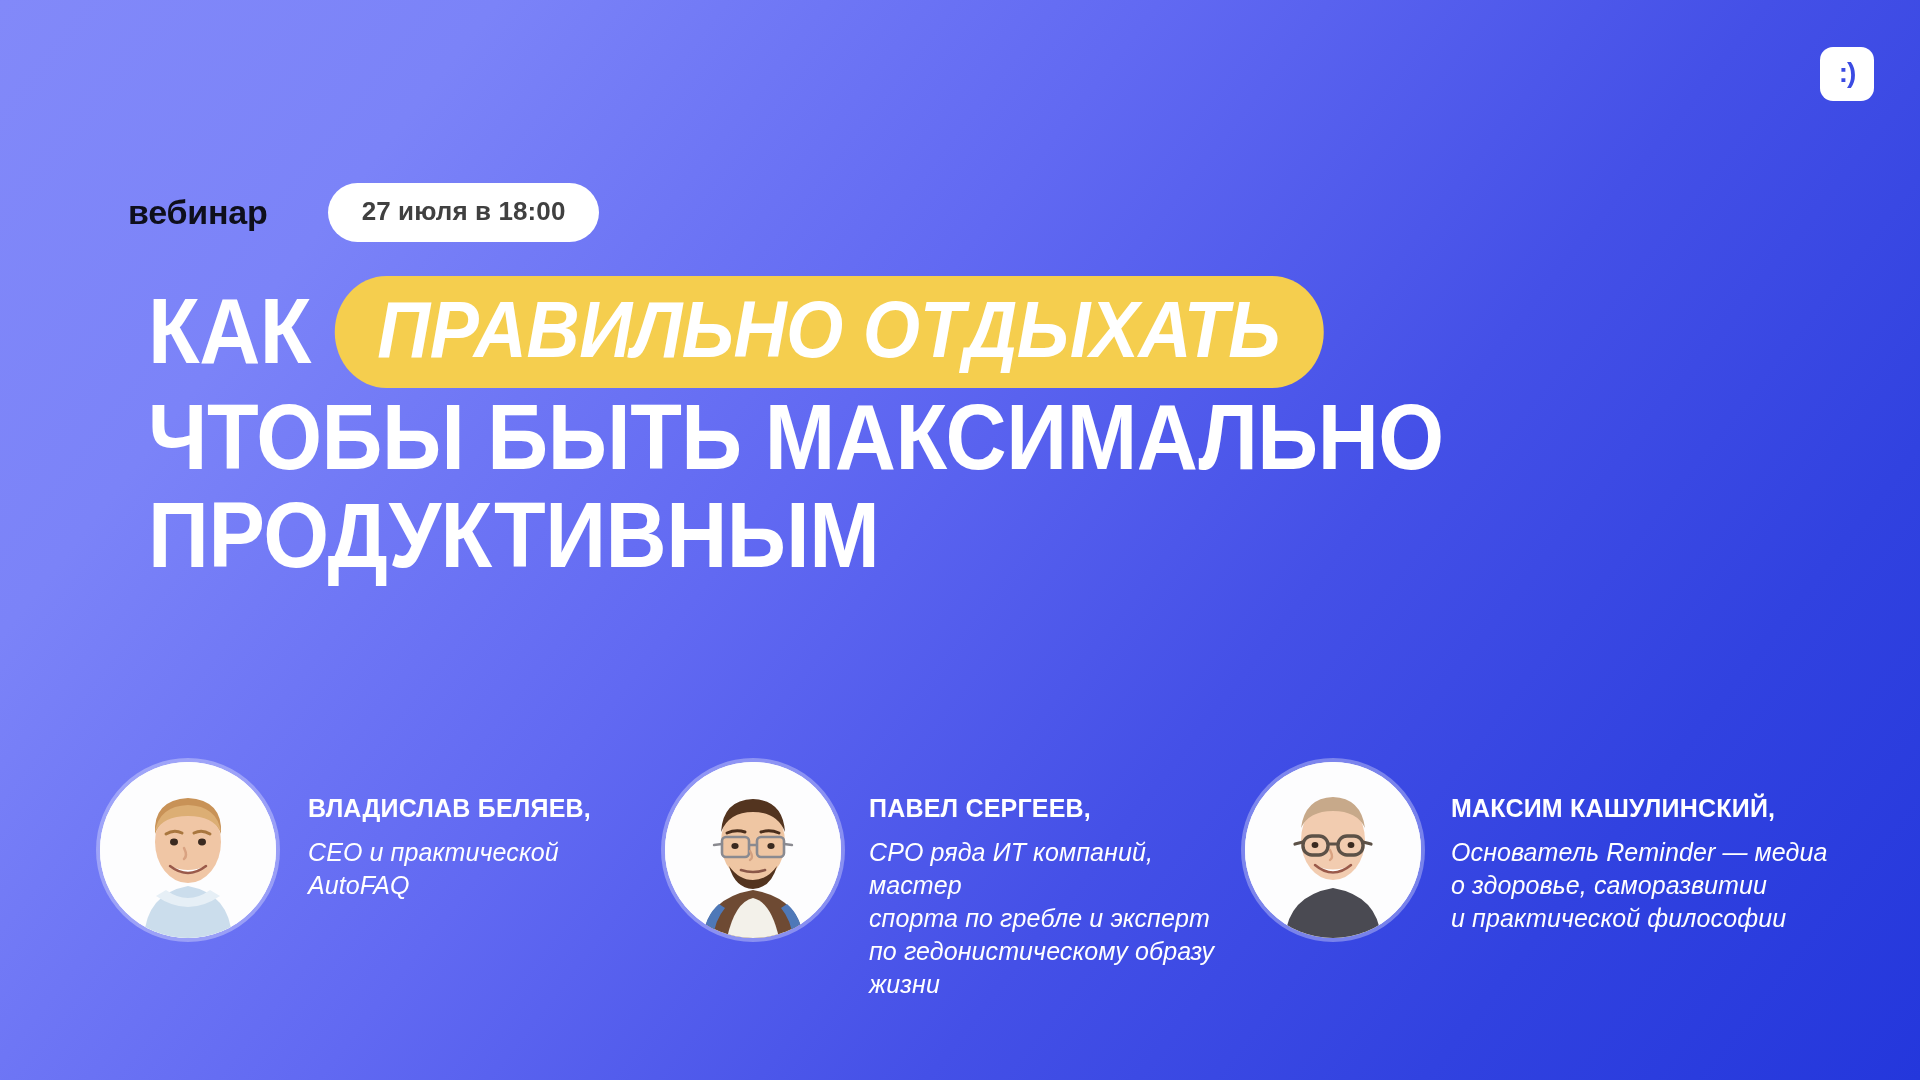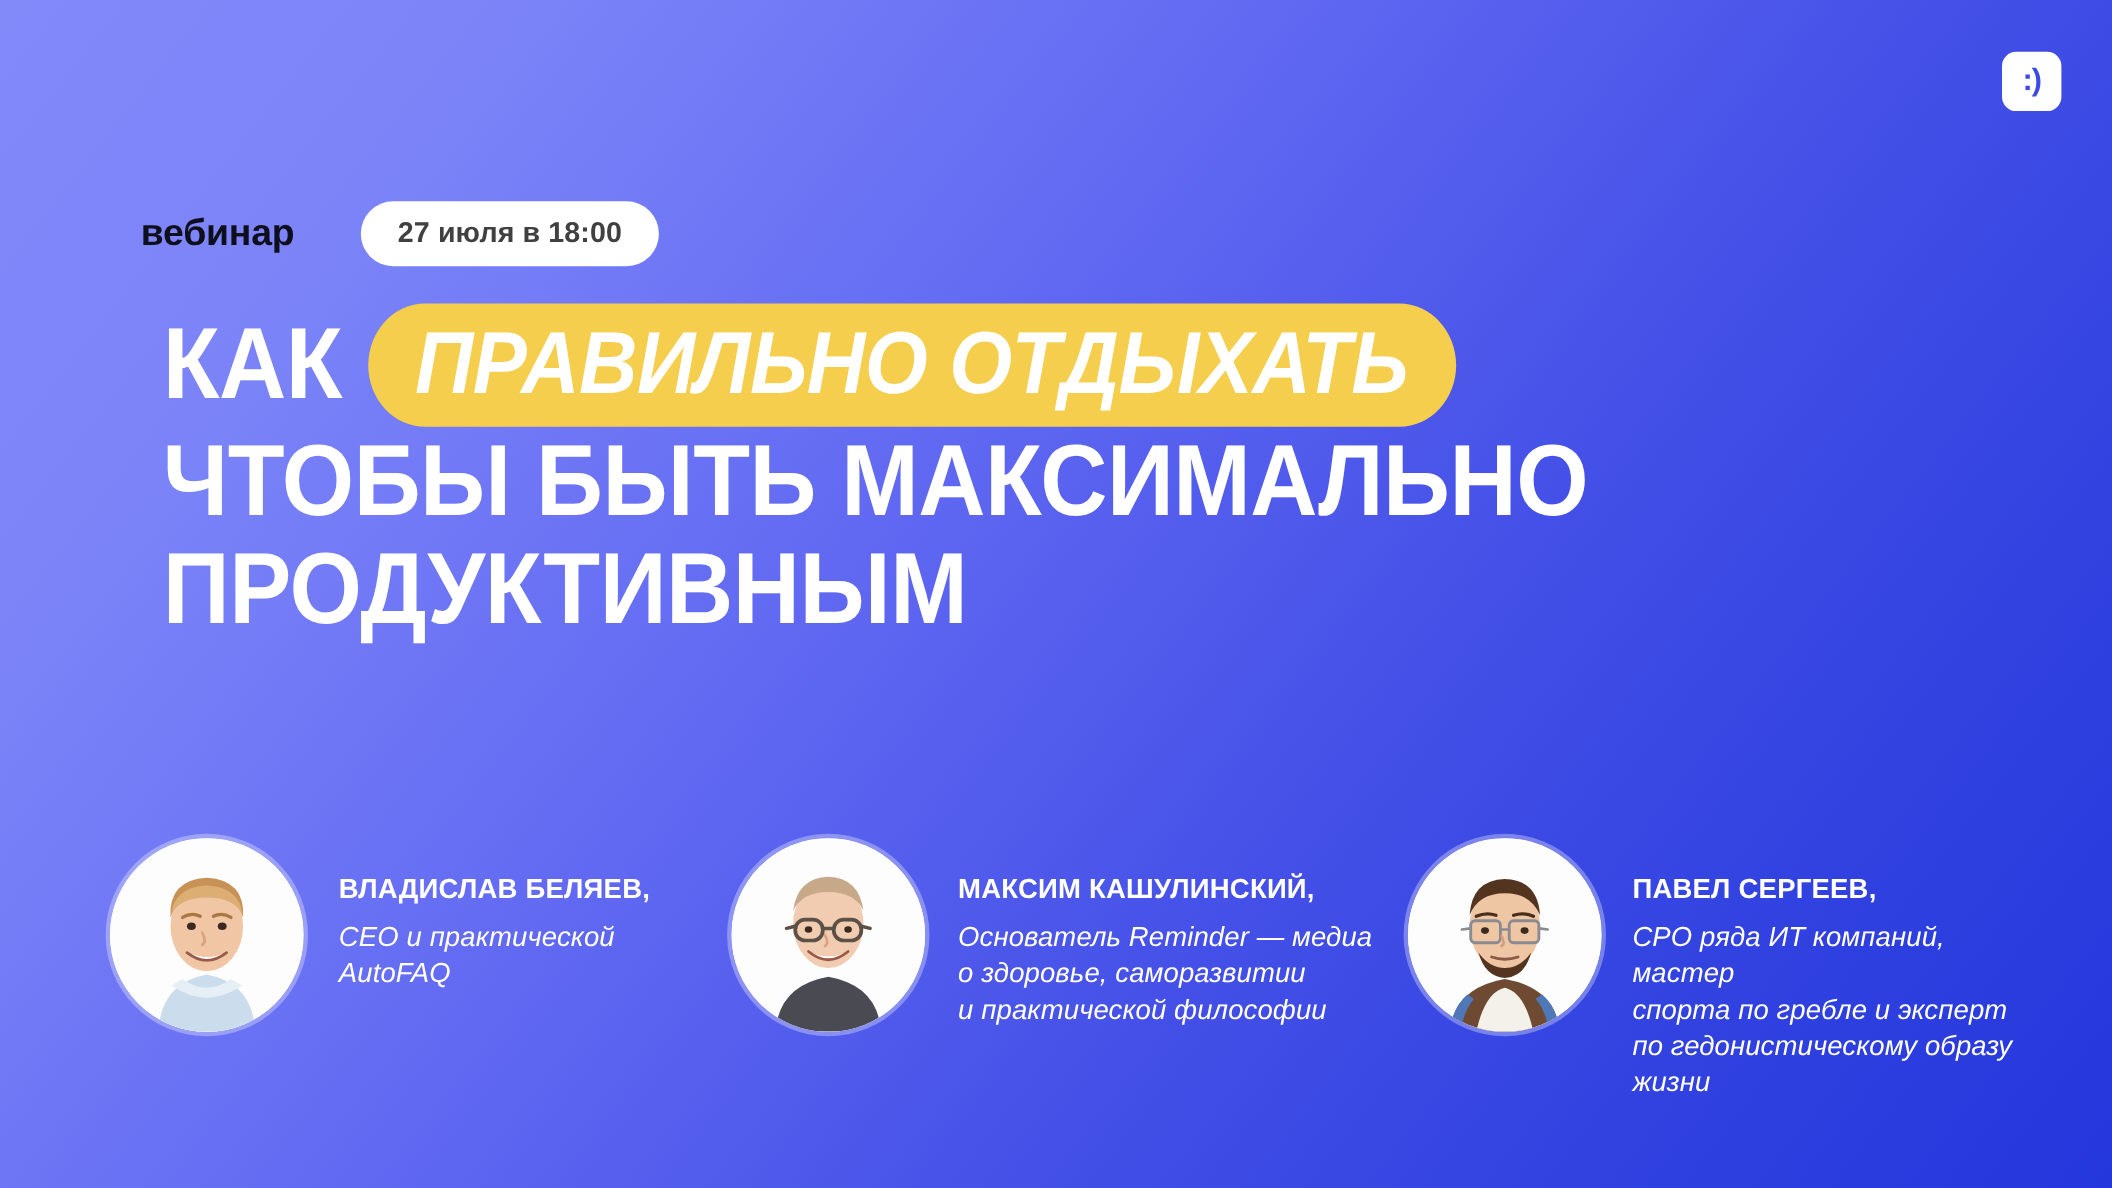--- a/index.html
+++ b/index.html
@@ -207,47 +207,20 @@
           <path d="M94 71 q8-4 16 1" stroke="#A9773F" stroke-width="3" fill="none" stroke-linecap="round"></path>
           <path d="M84 86 q4 8 0 11" stroke="#D9A281" stroke-width="2.5" fill="none" stroke-linecap="round"></path>
           <path d="M70 104 q18 16 36 0 q-18 8 -36 0 z" fill="#FFFFFF"></path>
           <path d="M70 104 q18 14 36 0" stroke="#9A5A4A" stroke-width="2.5" fill="none" stroke-linecap="round"></path>
         </svg>
       </div>
       <div class="sp-text">
         <div class="sp-name">ВЛАДИСЛАВ БЕЛЯЕВ,</div>
         <div class="sp-role">CEO и практической
 AutoFAQ</div>
-      </div>
-    </div>
-
-    <div class="speaker s2">
-      <div class="avatar">
-        <svg viewBox="0 0 176 176" xmlns="http://www.w3.org/2000/svg">
-          <rect width="176" height="176" fill="#FDFDFE"></rect>
-          <path d="M40 176 q3-42 48-50 q45 8 48 50 z" fill="#4A4A52"></path>
-          <ellipse cx="88" cy="78" rx="32" ry="40" fill="#F2CCB0"></ellipse>
-          <path d="M56 66 q4-30 32-31 q28 1 32 31 q-8-17 -32-17 q-24 0 -32 17 z" fill="#C7A98A"></path>
-          <rect x="58" y="74" width="25" height="19" rx="9" fill="none" stroke="#5C5147" stroke-width="3.4"></rect>
-          <rect x="93" y="74" width="25" height="19" rx="9" fill="none" stroke="#5C5147" stroke-width="3.4"></rect>
-          <path d="M83 82 h10" stroke="#5C5147" stroke-width="3.2"></path>
-          <path d="M58 80 l-8 2" stroke="#5C5147" stroke-width="3.2" stroke-linecap="round"></path>
-          <path d="M118 80 l8 2" stroke="#5C5147" stroke-width="3.2" stroke-linecap="round"></path>
-          <ellipse cx="70" cy="83" rx="3.4" ry="3" fill="#3A2A20"></ellipse>
-          <ellipse cx="106" cy="83" rx="3.4" ry="3" fill="#3A2A20"></ellipse>
-          <path d="M85 88 q4 8 0 10" stroke="#D9A281" stroke-width="2.4" fill="none" stroke-linecap="round"></path>
-          <path d="M70 103 q18 17 36 0 q-18 9 -36 0 z" fill="#FFFFFF"></path>
-          <path d="M70 103 q18 15 36 0" stroke="#9A5A4A" stroke-width="2.5" fill="none" stroke-linecap="round"></path>
-        </svg>
-      </div>
-      <div class="sp-text">
-        <div class="sp-name">МАКСИМ КАШУЛИНСКИЙ,</div>
-        <div class="sp-role">Основатель Reminder — медиа
-о здоровье, саморазвитии
-и практической философии</div>
       </div>
     </div>
 
     <div class="speaker s3">
       <div class="avatar">
         <svg viewBox="0 0 176 176" xmlns="http://www.w3.org/2000/svg">
           <rect width="176" height="176" fill="#FDFDFE"></rect>
           <path d="M38 176 q4-40 50-48 q46 8 50 48 z" fill="#6E4A33"></path>
           <path d="M62 176 q8-36 26-40 q18 4 26 40 z" fill="#F3F1EA"></path>
           <path d="M38 176 q2-22 16-34 l6 4 q-10 12 -12 30 z" fill="#4E78B8"></path>
@@ -270,14 +243,41 @@
       </div>
       <div class="sp-text">
         <div class="sp-name">ПАВЕЛ СЕРГЕЕВ,</div>
         <div class="sp-role">CPO ряда ИТ компаний, мастер
 спорта по гребле и эксперт
 по гедонистическому образу
 жизни</div>
       </div>
     </div>
 
+    <div class="speaker s2">
+      <div class="avatar">
+        <svg viewBox="0 0 176 176" xmlns="http://www.w3.org/2000/svg">
+          <rect width="176" height="176" fill="#FDFDFE"></rect>
+          <path d="M40 176 q3-42 48-50 q45 8 48 50 z" fill="#4A4A52"></path>
+          <ellipse cx="88" cy="78" rx="32" ry="40" fill="#F2CCB0"></ellipse>
+          <path d="M56 66 q4-30 32-31 q28 1 32 31 q-8-17 -32-17 q-24 0 -32 17 z" fill="#C7A98A"></path>
+          <rect x="58" y="74" width="25" height="19" rx="9" fill="none" stroke="#5C5147" stroke-width="3.4"></rect>
+          <rect x="93" y="74" width="25" height="19" rx="9" fill="none" stroke="#5C5147" stroke-width="3.4"></rect>
+          <path d="M83 82 h10" stroke="#5C5147" stroke-width="3.2"></path>
+          <path d="M58 80 l-8 2" stroke="#5C5147" stroke-width="3.2" stroke-linecap="round"></path>
+          <path d="M118 80 l8 2" stroke="#5C5147" stroke-width="3.2" stroke-linecap="round"></path>
+          <ellipse cx="70" cy="83" rx="3.4" ry="3" fill="#3A2A20"></ellipse>
+          <ellipse cx="106" cy="83" rx="3.4" ry="3" fill="#3A2A20"></ellipse>
+          <path d="M85 88 q4 8 0 10" stroke="#D9A281" stroke-width="2.4" fill="none" stroke-linecap="round"></path>
+          <path d="M70 103 q18 17 36 0 q-18 9 -36 0 z" fill="#FFFFFF"></path>
+          <path d="M70 103 q18 15 36 0" stroke="#9A5A4A" stroke-width="2.5" fill="none" stroke-linecap="round"></path>
+        </svg>
+      </div>
+      <div class="sp-text">
+        <div class="sp-name">МАКСИМ КАШУЛИНСКИЙ,</div>
+        <div class="sp-role">Основатель Reminder — медиа
+о здоровье, саморазвитии
+и практической философии</div>
+      </div>
+    </div>
+
   </div>
 </div>
 
 </body></html>

